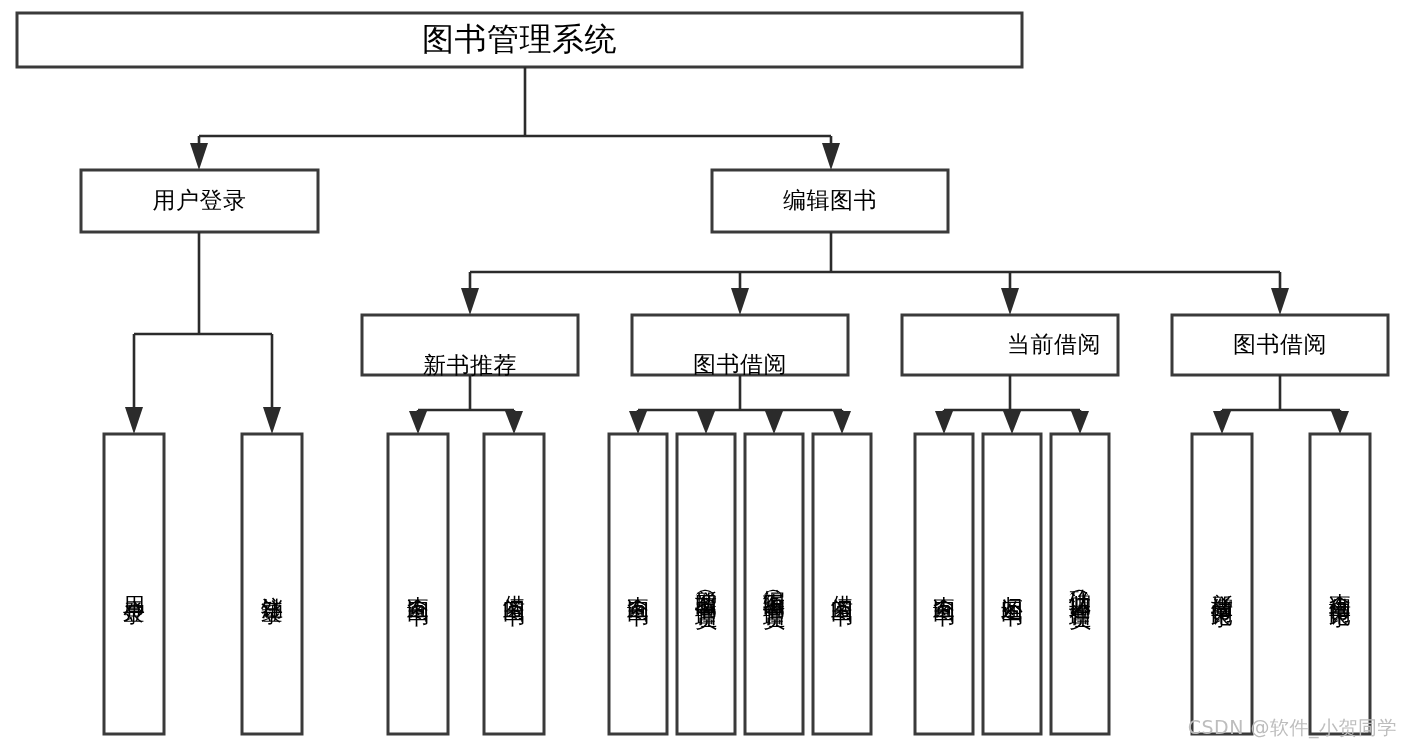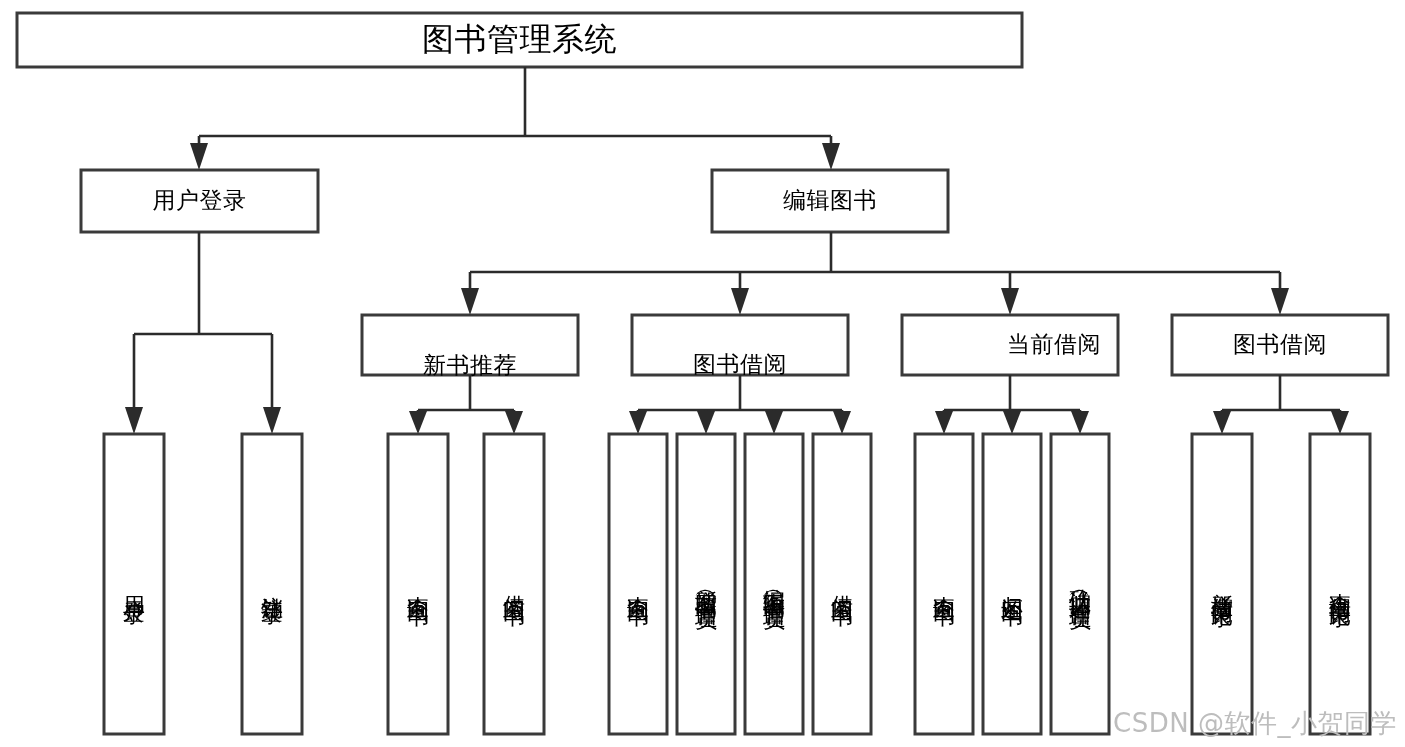--- a/index.html
+++ b/index.html
@@ -72,21 +72,21 @@
     line-height: 1.0;
     letter-spacing: 3px;
     white-space: nowrap;
     pointer-events: none;
   }
   .watermark {
     position: absolute;
     right: 8px;
     bottom: 6px;
     color: #bdbdbd;
-    font-size: 26px;
+    font-size: 19px;
     letter-spacing: 0.5px;
     white-space: nowrap;
   }
 </style>
 </head>
 <body>
 
 <div id="stage">
 
   <svg class="diagram" viewBox="0 0 1405 747">

